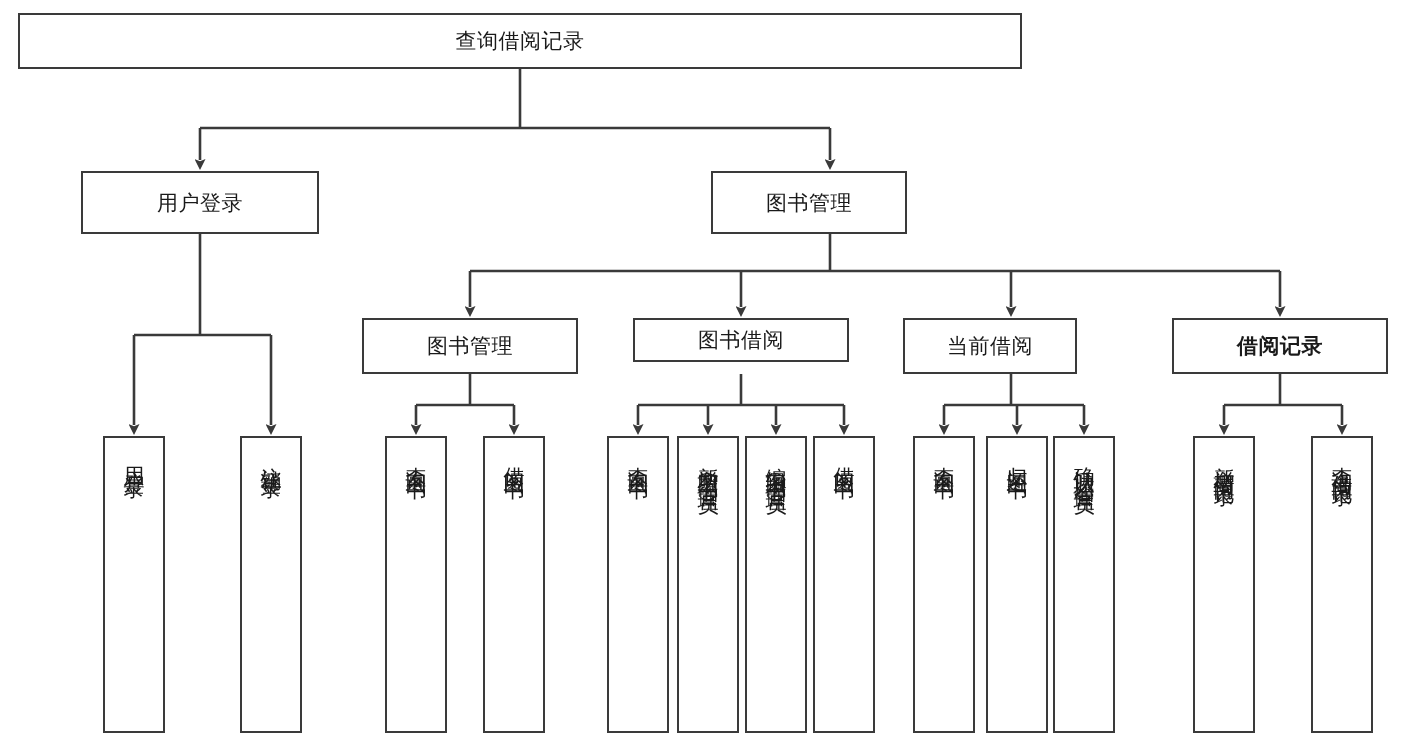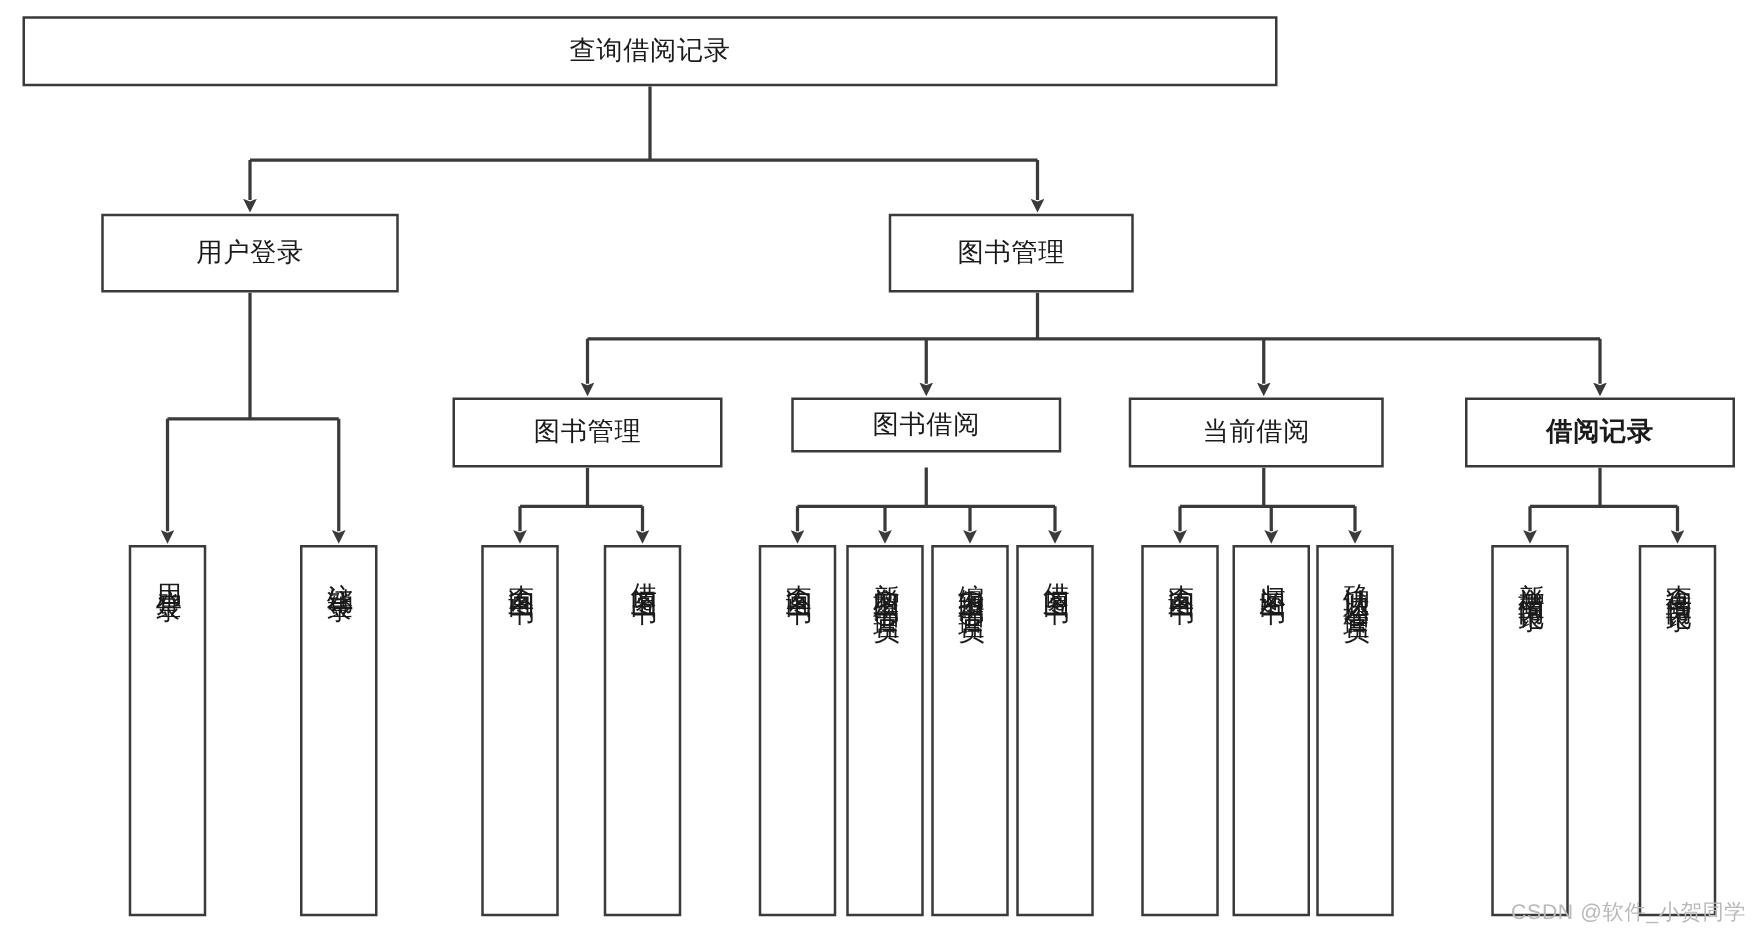--- a/index.html
+++ b/index.html
@@ -128,21 +128,21 @@
       </div>
       <div class="node-box" style="left: 711px; top: 171px; width: 196px; height: 63px;">
         <span class="node-label-h">图书管理</span>
       </div>
       <div class="node-box" style="left: 362px; top: 318px; width: 216px; height: 56px;">
         <span class="node-label-h">图书管理</span>
       </div>
       <div class="node-box" style="left: 633px; top: 318px; width: 216px; height: 44px;">
         <span class="node-label-h">图书借阅</span>
       </div>
-      <div class="node-box" style="left: 903px; top: 318px; width: 204px; height: 56px;">
+      <div class="node-box" style="left: 903px; top: 318px; width: 174px; height: 56px;">
         <span class="node-label-h">当前借阅</span>
       </div>
       <div class="node-box" style="left: 1172px; top: 318px; width: 216px; height: 56px; font-weight: bold;">
         <span class="node-label-h">借阅记录</span>
       </div>
       <div class="node-box vertical" style="left: 103px; top: 436px; width: 62px; height: 297px;">
         <span class="node-label-v">用户登录</span>
       </div>
       <div class="node-box vertical" style="left: 240px; top: 436px; width: 62px; height: 297px;">
         <span class="node-label-v">注销登录</span>
@@ -175,14 +175,13 @@
         <span class="node-label-v">确认归还（管理员）</span>
       </div>
       <div class="node-box vertical" style="left: 1193px; top: 436px; width: 62px; height: 297px;">
         <span class="node-label-v">新增借阅记录</span>
       </div>
       <div class="node-box vertical" style="left: 1311px; top: 436px; width: 62px; height: 297px;">
         <span class="node-label-v">查询借阅记录</span>
       </div>
     </div>
 
-  <div id="watermark">CSDN @软件_小贺同学</div>
 </div>
 
 </body></html>

